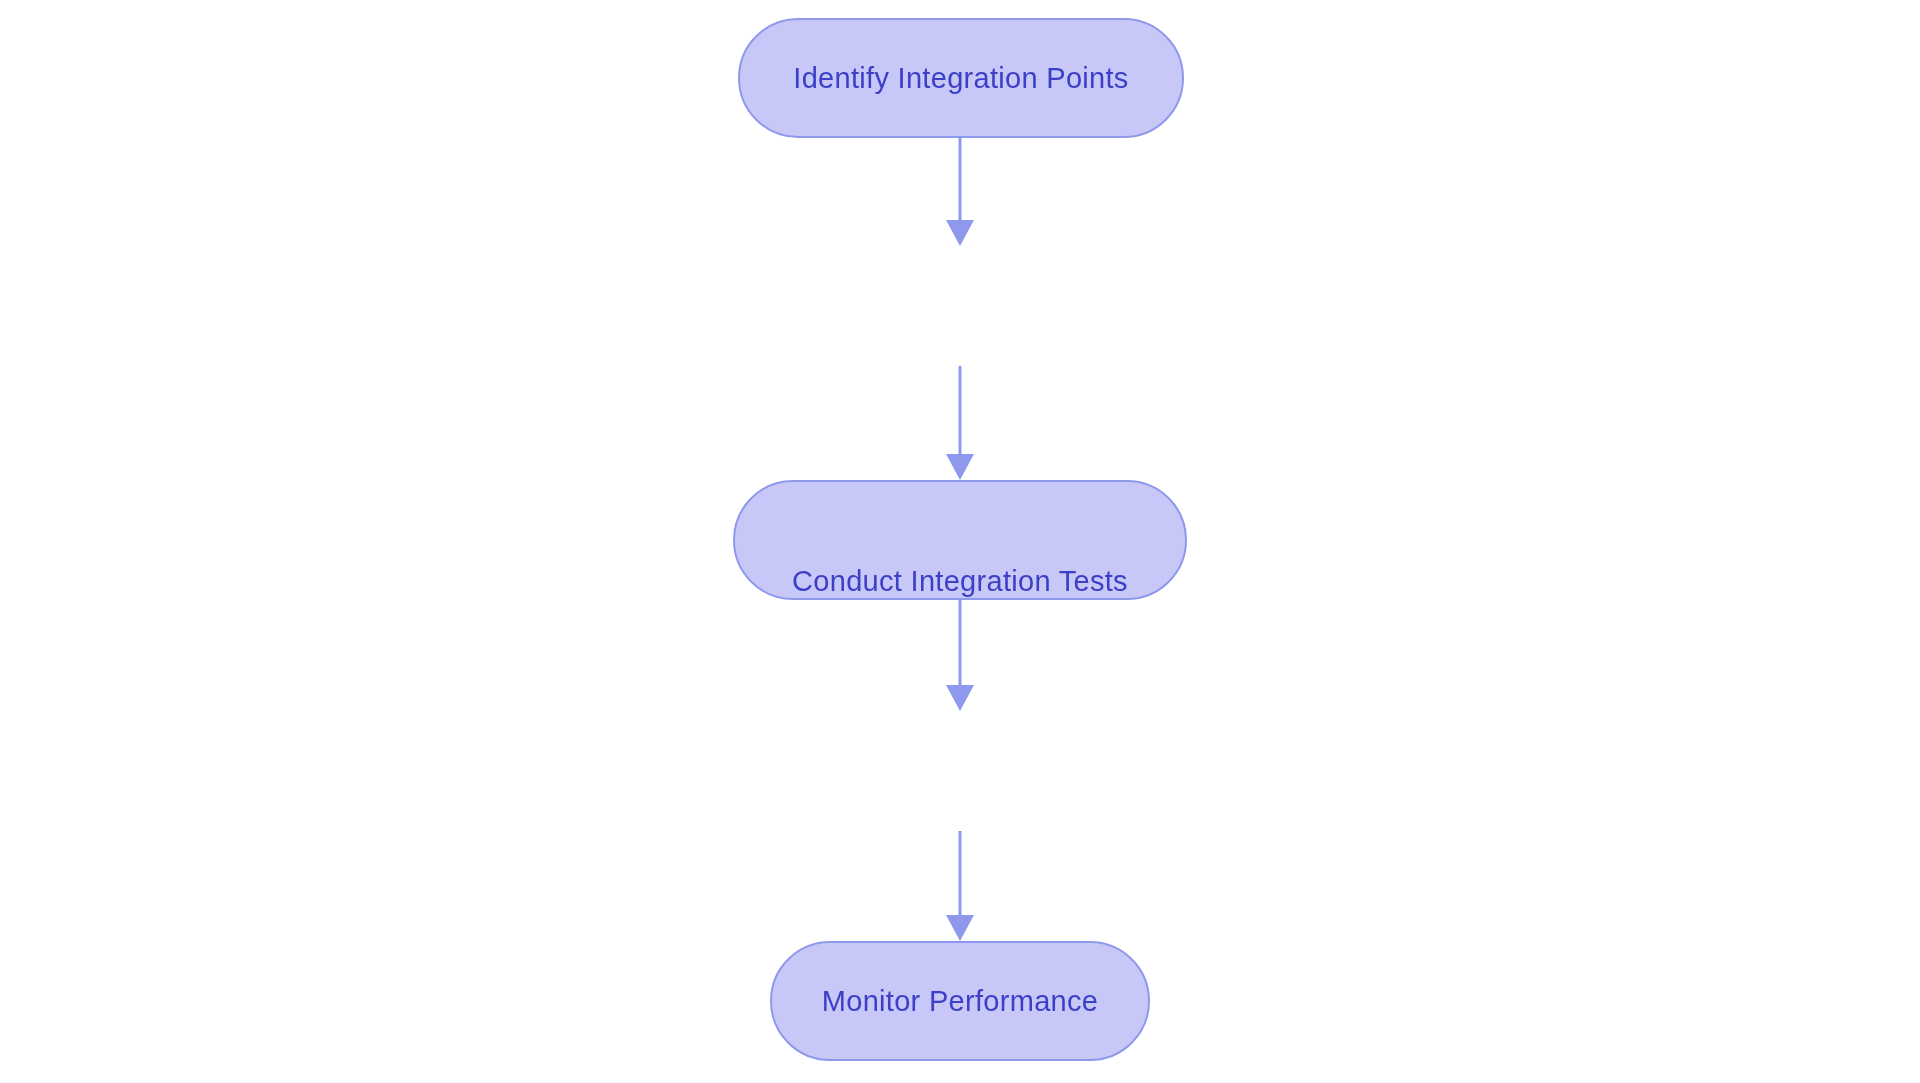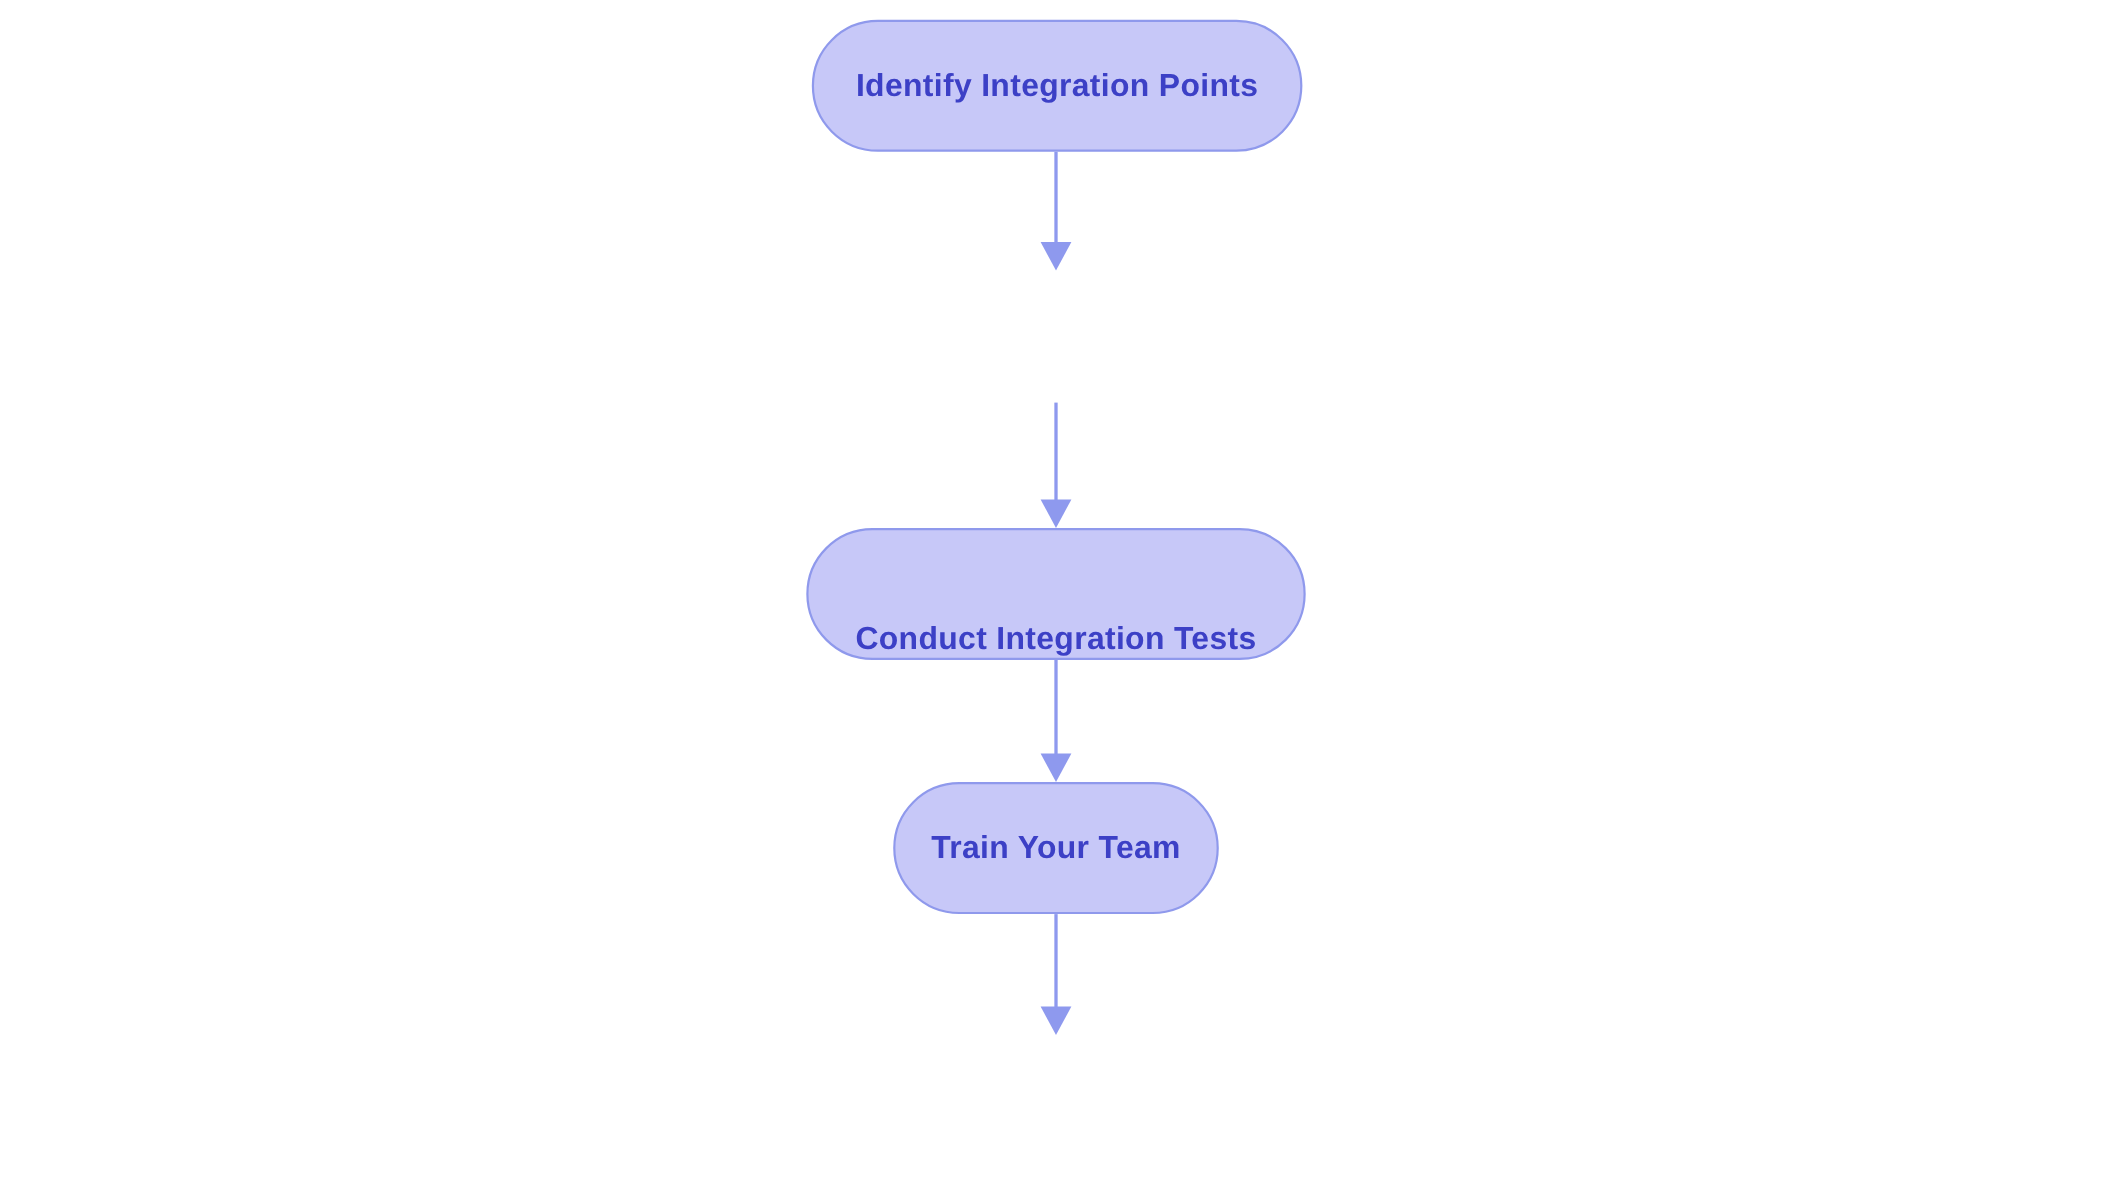--- a/index.html
+++ b/index.html
@@ -2,21 +2,21 @@
 <html style="--node-fill: #c7c8f8; --node-border: #8f99ec; --node-text: #3c40c6; --arrow: #8e99ee; --page-bg: #ffffff;"><head>
 <meta charset="utf-8">
 <style>
   :root {
     --node-fill: #c7c8f8;
     --node-border: #8f99ec;
     --node-text: #3c40c6;
     --arrow: #8e99ee;
     --page-bg: #ffffff;
   }
-  * { margin: 0; padding: 0; box-sizing: border-box; font-weight: bold; }
+  * { margin: 0; padding: 0; box-sizing: border-box; }
   html, body {
     width: 1920px; height: 1083px;
     background: var(--page-bg);
     overflow: hidden;
     font-family: "Liberation Sans", sans-serif;
   }
   .canvas {
     position: relative;
     width: 1920px; height: 1083px;
     background: var(--page-bg);
@@ -95,23 +95,23 @@
 
   <div class="node n3">
     <span class="label">Conduct Integration Tests</span>
   </div>
 
   <div class="arrow a3">
     <div class="line"></div>
     <div class="head"></div>
   </div>
 
-  <div class="node n4">
-    <span class="label">Train Your Team</span>
-  </div>
 
   <div class="arrow a4">
     <div class="line"></div>
     <div class="head"></div>
   </div>
 
+  <div class="node n5">
+    <span class="label">Monitor Performance</span>
+  </div>
 
 </div>
 
 </body></html>

